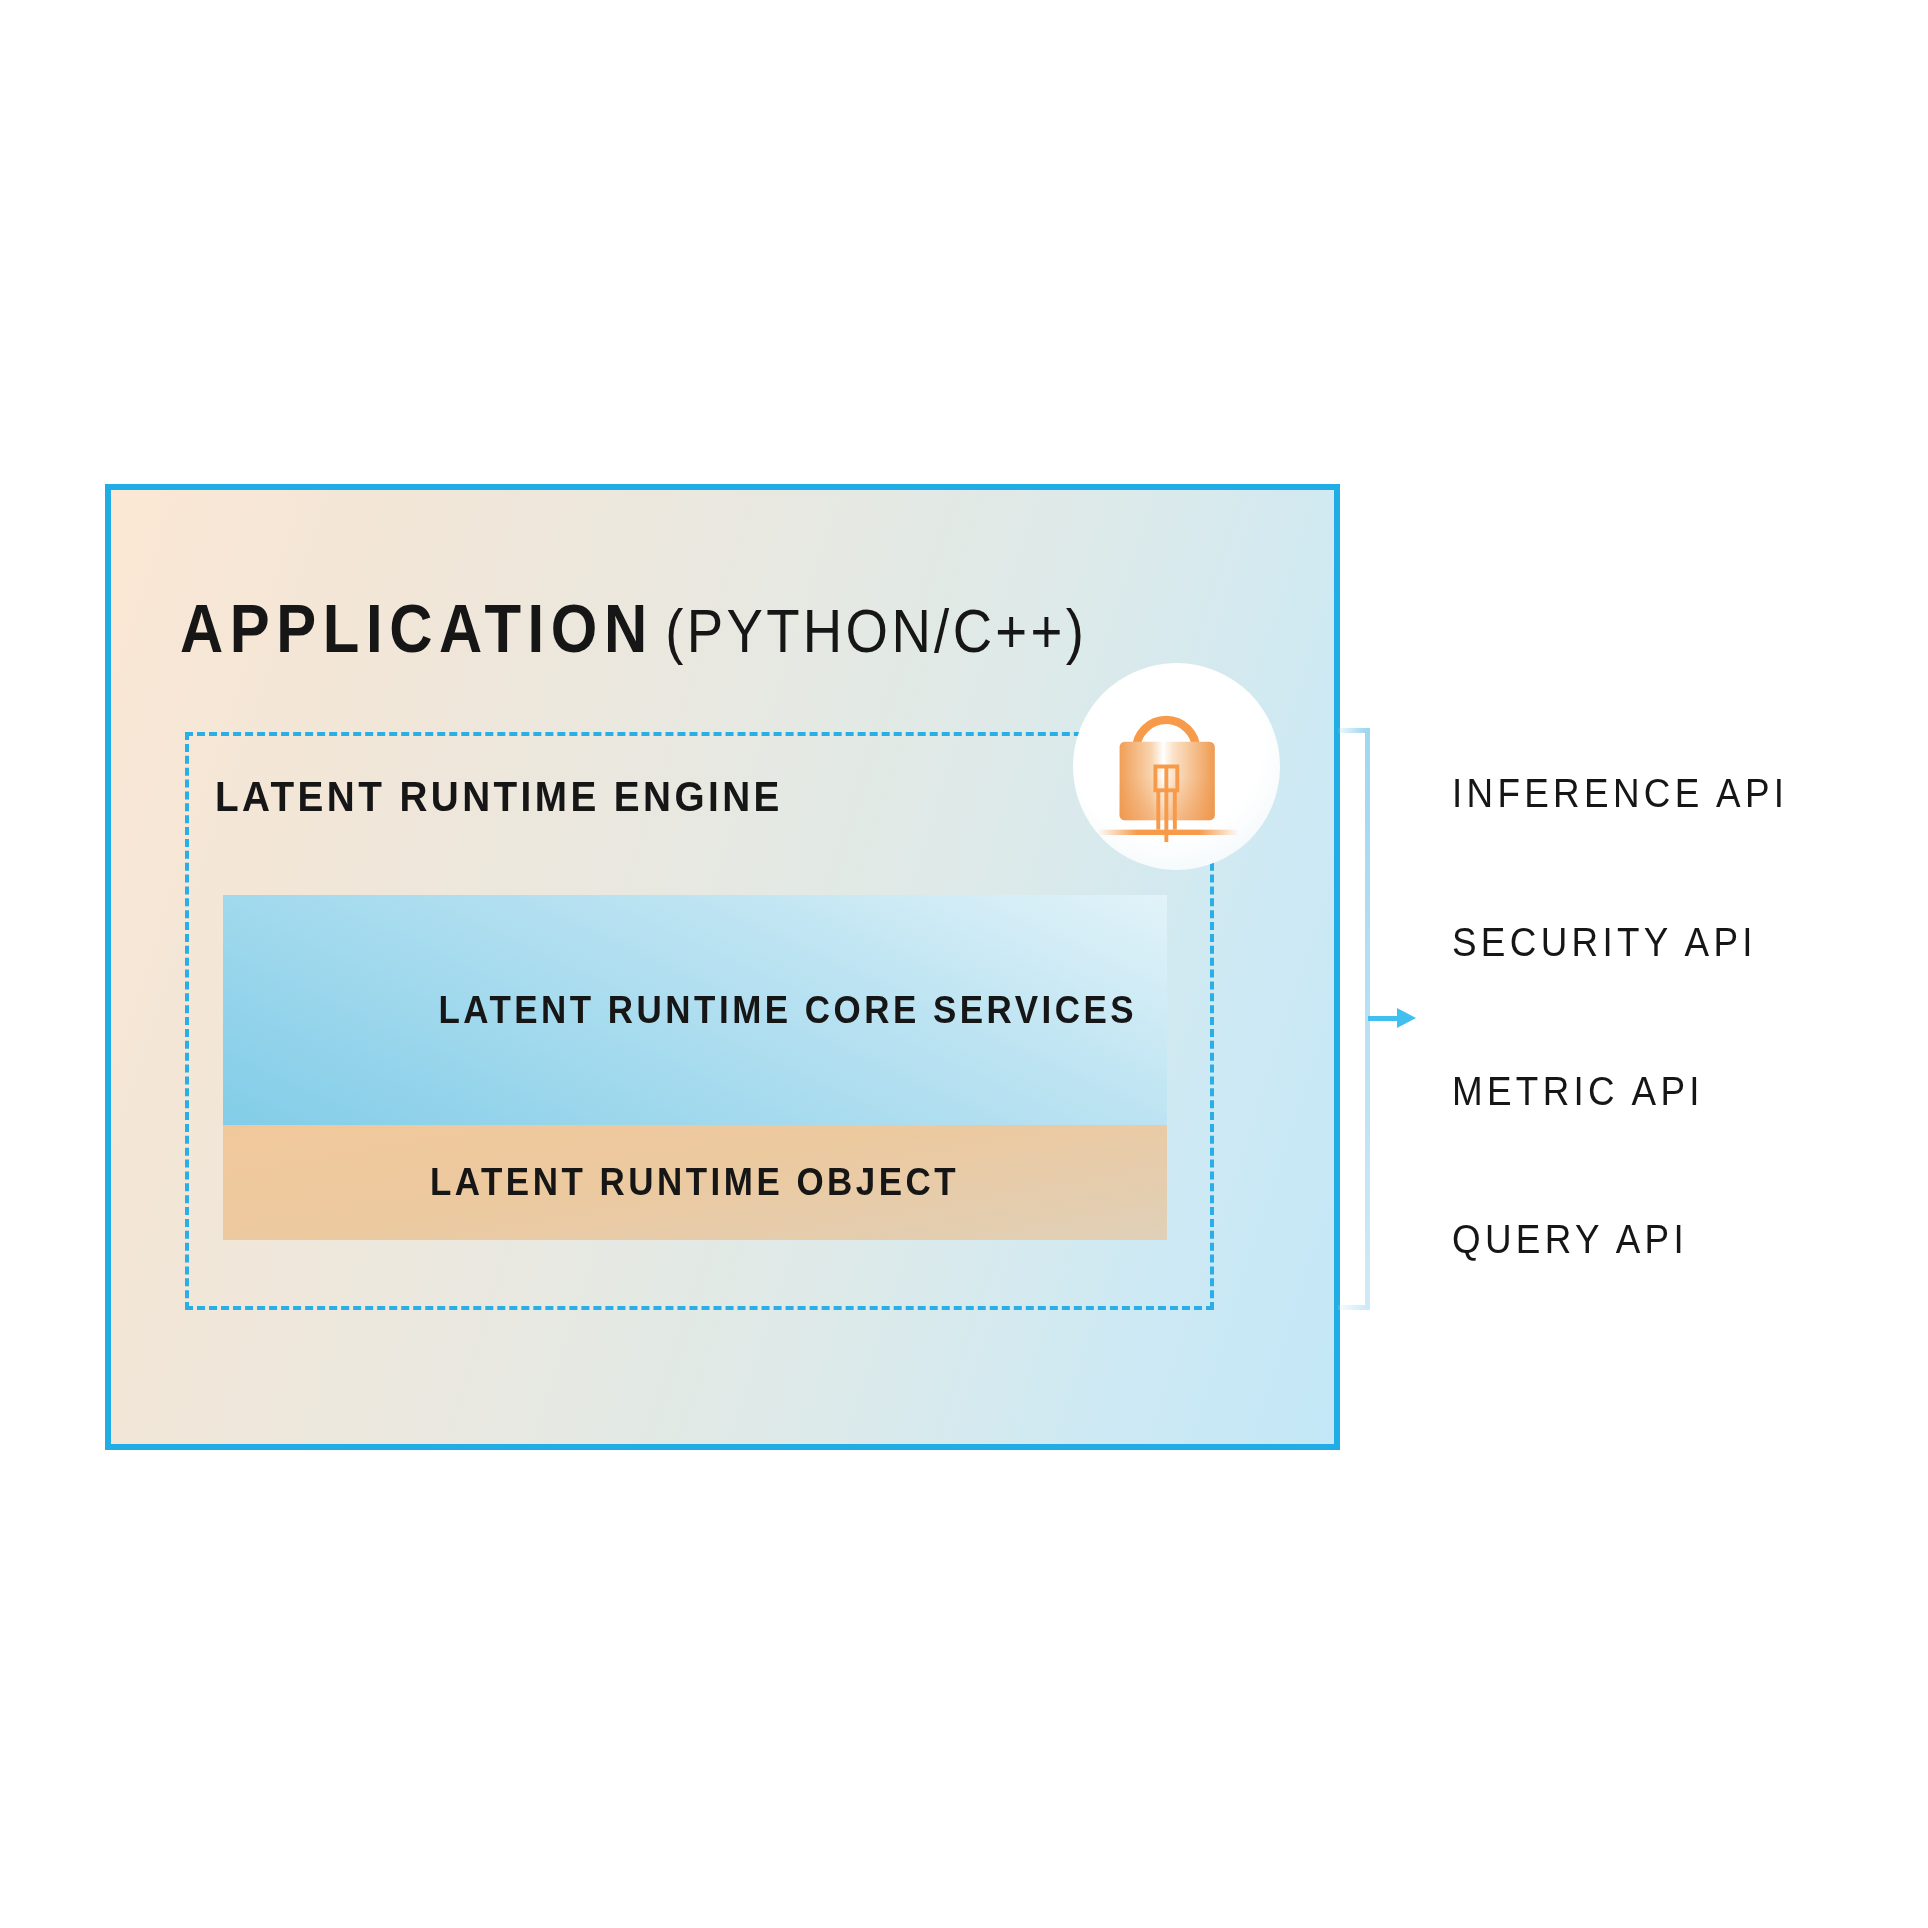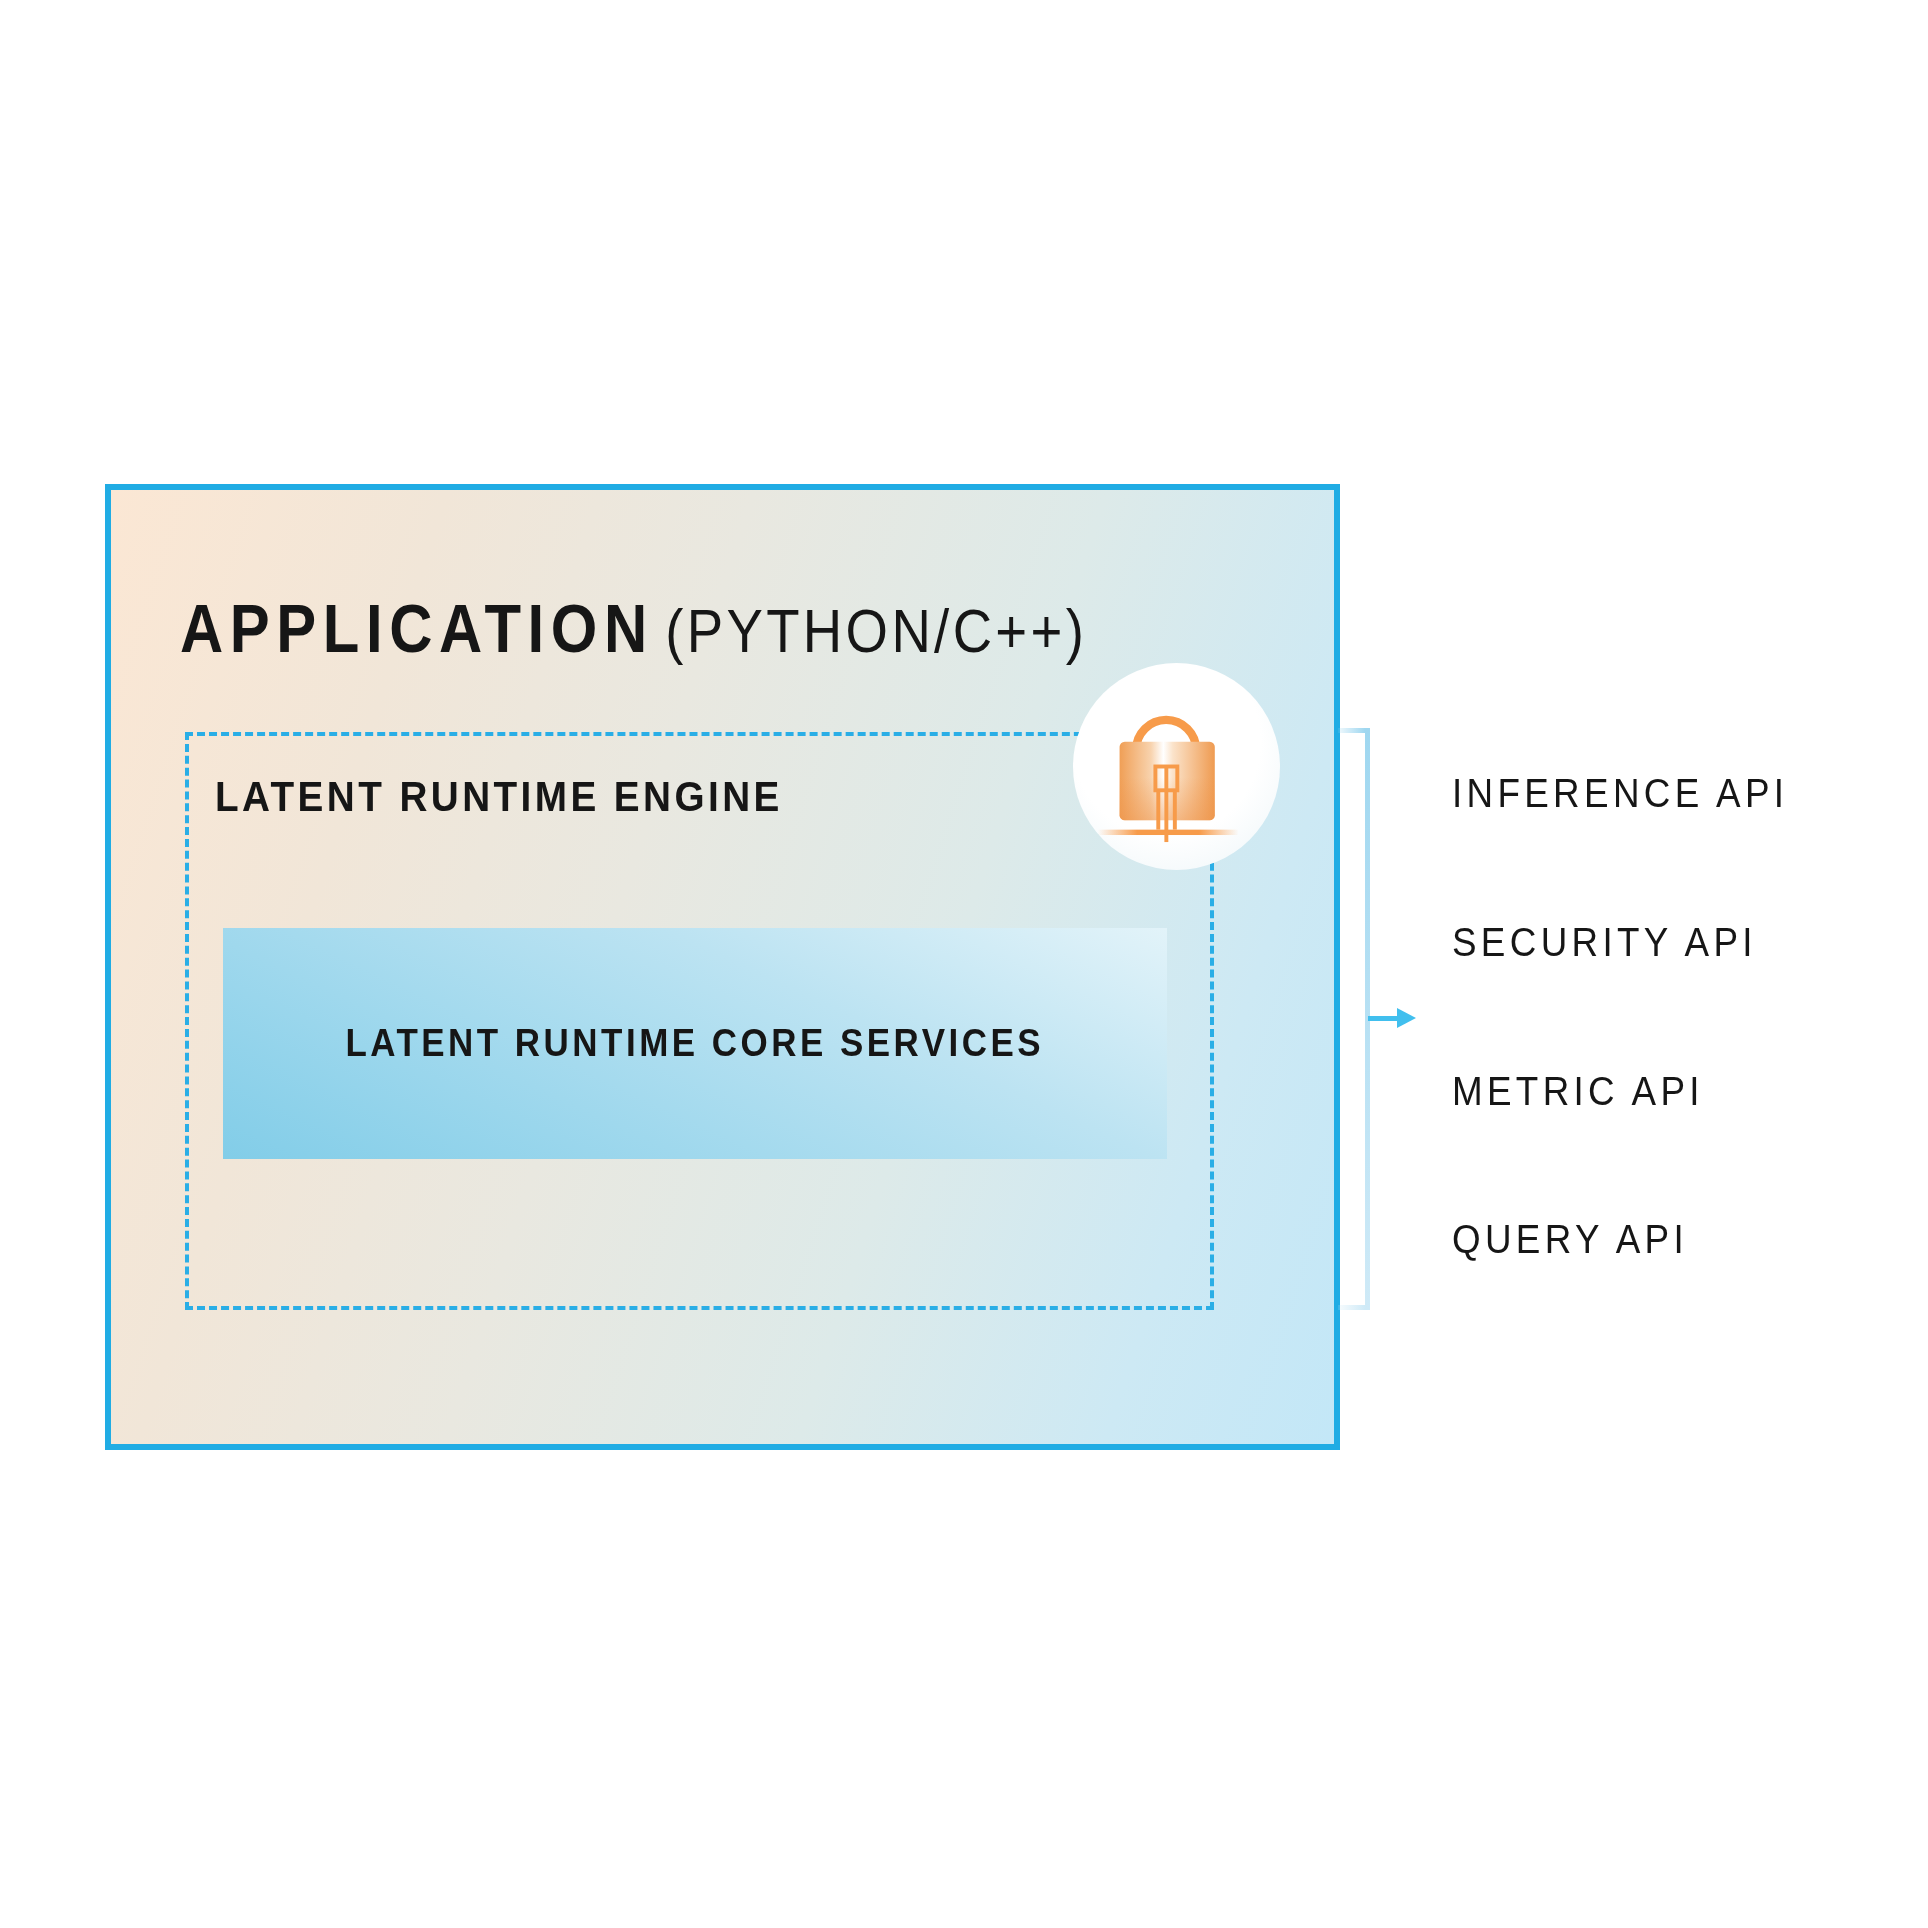--- a/index.html
+++ b/index.html
@@ -80,25 +80,26 @@
   .layer-box {
     position: absolute;
     left: 223px;
     width: 944px;
     display: flex;
     align-items: center;
     justify-content: center;
     z-index: 2;
   }
   .core-box {
-    top: 928px; height: 231px;
+    top: 895px; height: 231px;
     background: linear-gradient(205deg,
       #e2f3f9 0%,
       var(--core-top, #bce3f2) 35%,
       var(--core-bottom, #82cde8) 100%);
+    justify-content: flex-end;
   }
   .object-box {
     top: 1125px; height: 115px;
     background: linear-gradient(170deg,
       var(--object-top, #f1c89c) 0%,
       #ecc99f 45%,
       var(--object-bottom, #e0d0b8) 100%);
   }
   .layer-label {
     font-size: 38px;
@@ -184,20 +185,23 @@
   </div>
 
   <div class="engine-box"></div>
 
   <div class="engine-title">LATENT RUNTIME ENGINE</div>
 
   <div class="layer-box core-box">
     <span class="layer-label">LATENT RUNTIME CORE SERVICES</span>
   </div>
 
+  <div class="layer-box object-box">
+    <span class="layer-label">LATENT RUNTIME OBJECT</span>
+  </div>
 
   <div class="badge">
     <svg viewBox="0 0 100 100" width="207" height="207">
       <defs>
         <linearGradient id="lockBodyGrad" x1="0" y1="0" x2="1" y2="0">
           <stop offset="0" stop-color="#f09f56"></stop>
           <stop offset="0.33" stop-color="#f8d3ae"></stop>
           <stop offset="0.46" stop-color="#ffffff"></stop>
           <stop offset="0.56" stop-color="#fbe3ca"></stop>
           <stop offset="1" stop-color="#ef9b51"></stop>

